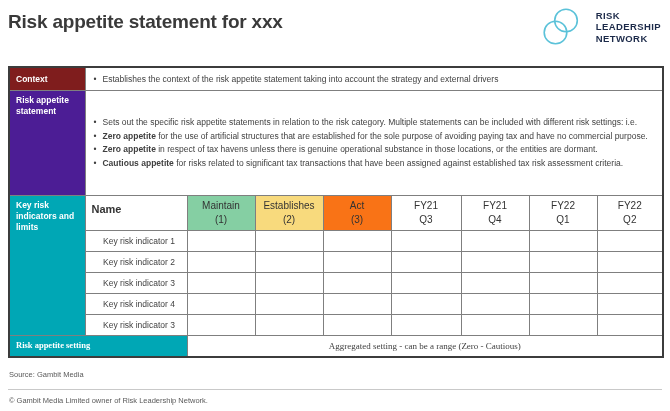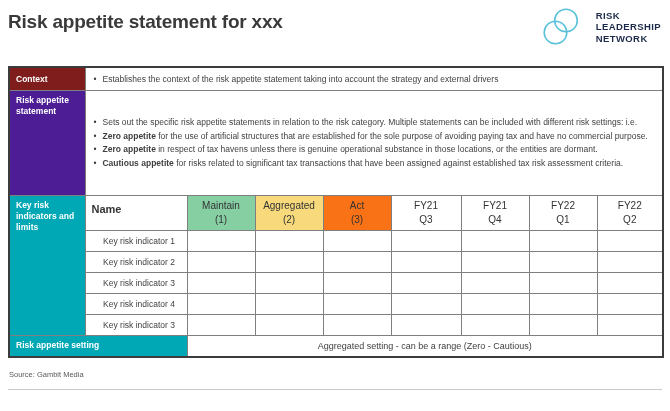--- a/index.html
+++ b/index.html
@@ -59,21 +59,21 @@
     padding: 4px 4px 4px 6px;
     line-height: 1.3;
     font-size: 8.5px;
     border-color: #4a4a4a;
   }
   tr.row-context { height: 22px; }
   tr.row-context td.teal { vertical-align: middle; padding-top: 2px; padding-bottom: 2px; }
   tr.row-statement { height: 105px; }
   tr.row-kri-header { height: 35px; }
   tr.row-kri { height: 21px; text-align: center; }
-  tr.row-setting { height: 21px; }
+  tr.row-setting { height: 21px; font-family: Liberation Serif, serif; }
 
   td.content { padding: 3px 8px; vertical-align: middle; }
   ul.bullets { list-style: none; }
   ul.bullets li {
     display: flex;
     gap: 6px;
     line-height: 1.32;
     margin: 2.5px 0;
   }
   ul.bullets .dot { flex: 0 0 auto; color: #3f3f3f; }
@@ -191,21 +191,21 @@
     </tr>
 
     <tr class="row-kri-header">
       <td class="teal" rowspan="6" style="background-color: rgb(0, 167, 181);">Key risk indicators and limits</td>
       <td class="name-hdr">Name</td>
       <td class="col-hdr" style="background-color: rgb(133, 207, 163);">
         <div>Maintain</div>
         <div>(1)</div>
       </td>
       <td class="col-hdr" style="background-color: rgb(248, 218, 125);">
-        <div>Aggregated</div>
+        <div>Establishes</div>
         <div>(2)</div>
       </td>
       <td class="col-hdr" style="background-color: #f97316;">
         <div>Act</div>
         <div>(3)</div>
       </td>
       <td class="col-hdr">
         <div>FY21</div>
         <div>Q3</div>
       </td>
@@ -276,14 +276,15 @@
 
     <tr class="row-setting">
       <td class="teal" colspan="2" style="background-color: rgb(0, 167, 181);">Risk appetite setting</td>
       <td class="setting-value" colspan="7">Aggregated setting - can be a range (Zero - Cautious)</td>
     </tr>
   </tbody>
     </table>
 
   <div class="source">Source: Gambit Media</div>
   <div class="divider"></div>
+  <div class="copyright">© Gambit Media Limited owner of Risk Leadership Network.</div>
 
 </div>
 
 </body></html>

